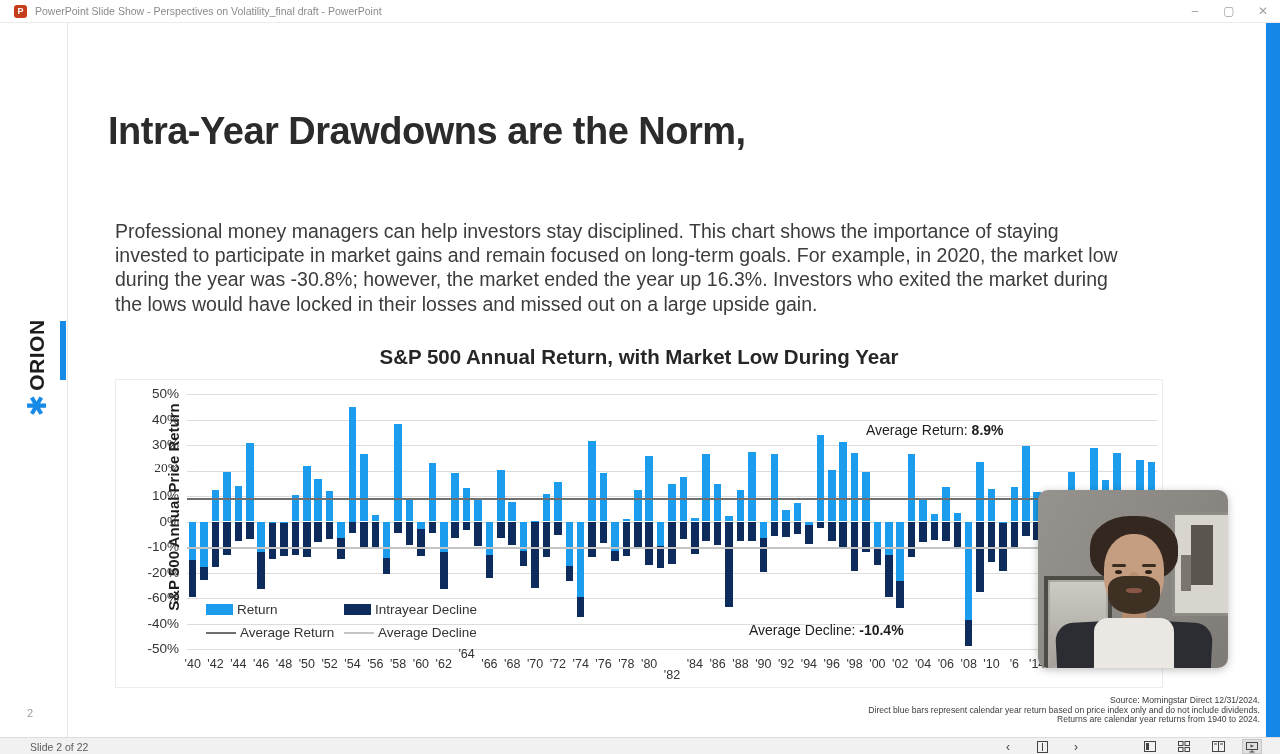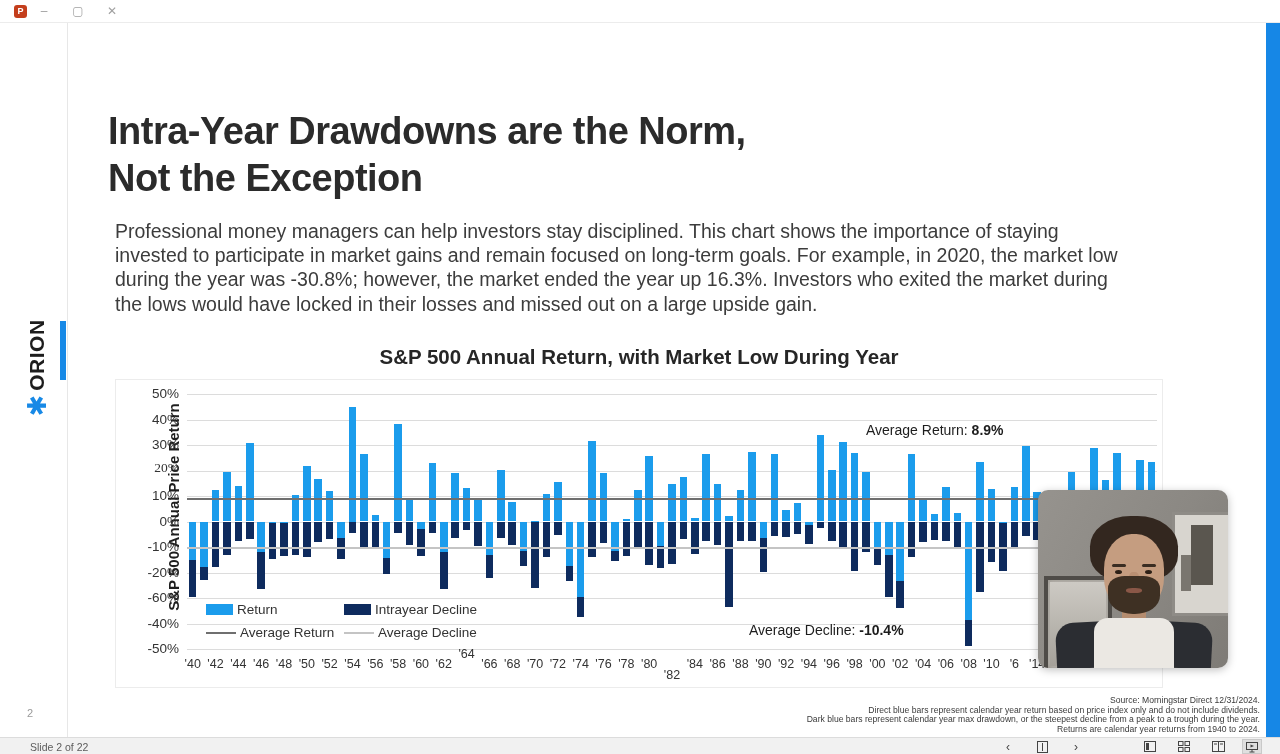--- a/index.html
+++ b/index.html
@@ -90,37 +90,37 @@
   .sb-btn svg{display:block;}
   .sb-chev{font-size:12px;color:#444;line-height:1;}
   .sb-active{background:#dfdfdf;border:1px solid #c9c9c9;box-sizing:border-box;}
   .sb-gap{width:26px;}
 </style>
 </head>
 <body>
 
 <div id="titlebar">
   <div id="pp-icon">P</div>
+  <div id="win-title">PowerPoint Slide Show  -  Perspectives on Volatility_final draft - PowerPoint</div>
   <div class="win-ctl">–</div>
   <div class="win-ctl">▢</div>
   <div class="win-ctl">✕</div>
 </div>
 
 <div id="slide">
   <div id="left-divider"></div>
   <div id="brand">
     <span class="mark">✱</span>
     <span class="word">ORION</span>
   </div>
   <div id="brand-bar"></div>
   <div id="slide-num">2</div>
 
   <div id="main-title">
     <div>Intra-Year Drawdowns are the Norm,</div>
-    <div>Not the Exception</div>
   </div>
 
   <div id="body-text">Professional money managers can help investors stay disciplined. This chart shows the importance of staying invested to participate in market gains and remain focused on long-term goals. For example, in 2020, the market low during the year was -30.8%; however, the market ended the year up 16.3%. Investors who exited the market during the lows would have locked in their losses and missed out on a large upside gain.</div>
 
   <div id="chart-title">S&amp;P 500 Annual Return, with Market Low During Year</div>
 
   <div id="chart-box">
     <div id="ylabel">S&amp;P 500 Annual Price Return</div>
     <div id="plot">
         <div class="gridline" style="top: 0px;"></div>
@@ -383,21 +383,20 @@
         <div class="lg-item" style="left: 228px; top: 245px;">
           <span class="lg-swatch" style="width: 30px; height: 2px; background: rgb(196, 196, 196);"></span>
           <span>Average Decline</span>
         </div>
       </div>
   </div>
 
   <div id="footnotes">
     <div>Source: Morningstar Direct 12/31/2024.</div>
     <div>Direct blue bars represent calendar year return based on price index only and do not include dividends.</div>
-    <div>Dark blue bars represent calendar year max drawdown, or the steepest decline from a peak to a trough during the year.</div>
     <div>Returns are calendar year returns from 1940 to 2024.</div>
   </div>
 </div>
 
 <div id="right-accent"></div>
 
 <div id="webcam">
   <div class="frame1">
       <div class="inner"></div>
     </div>

